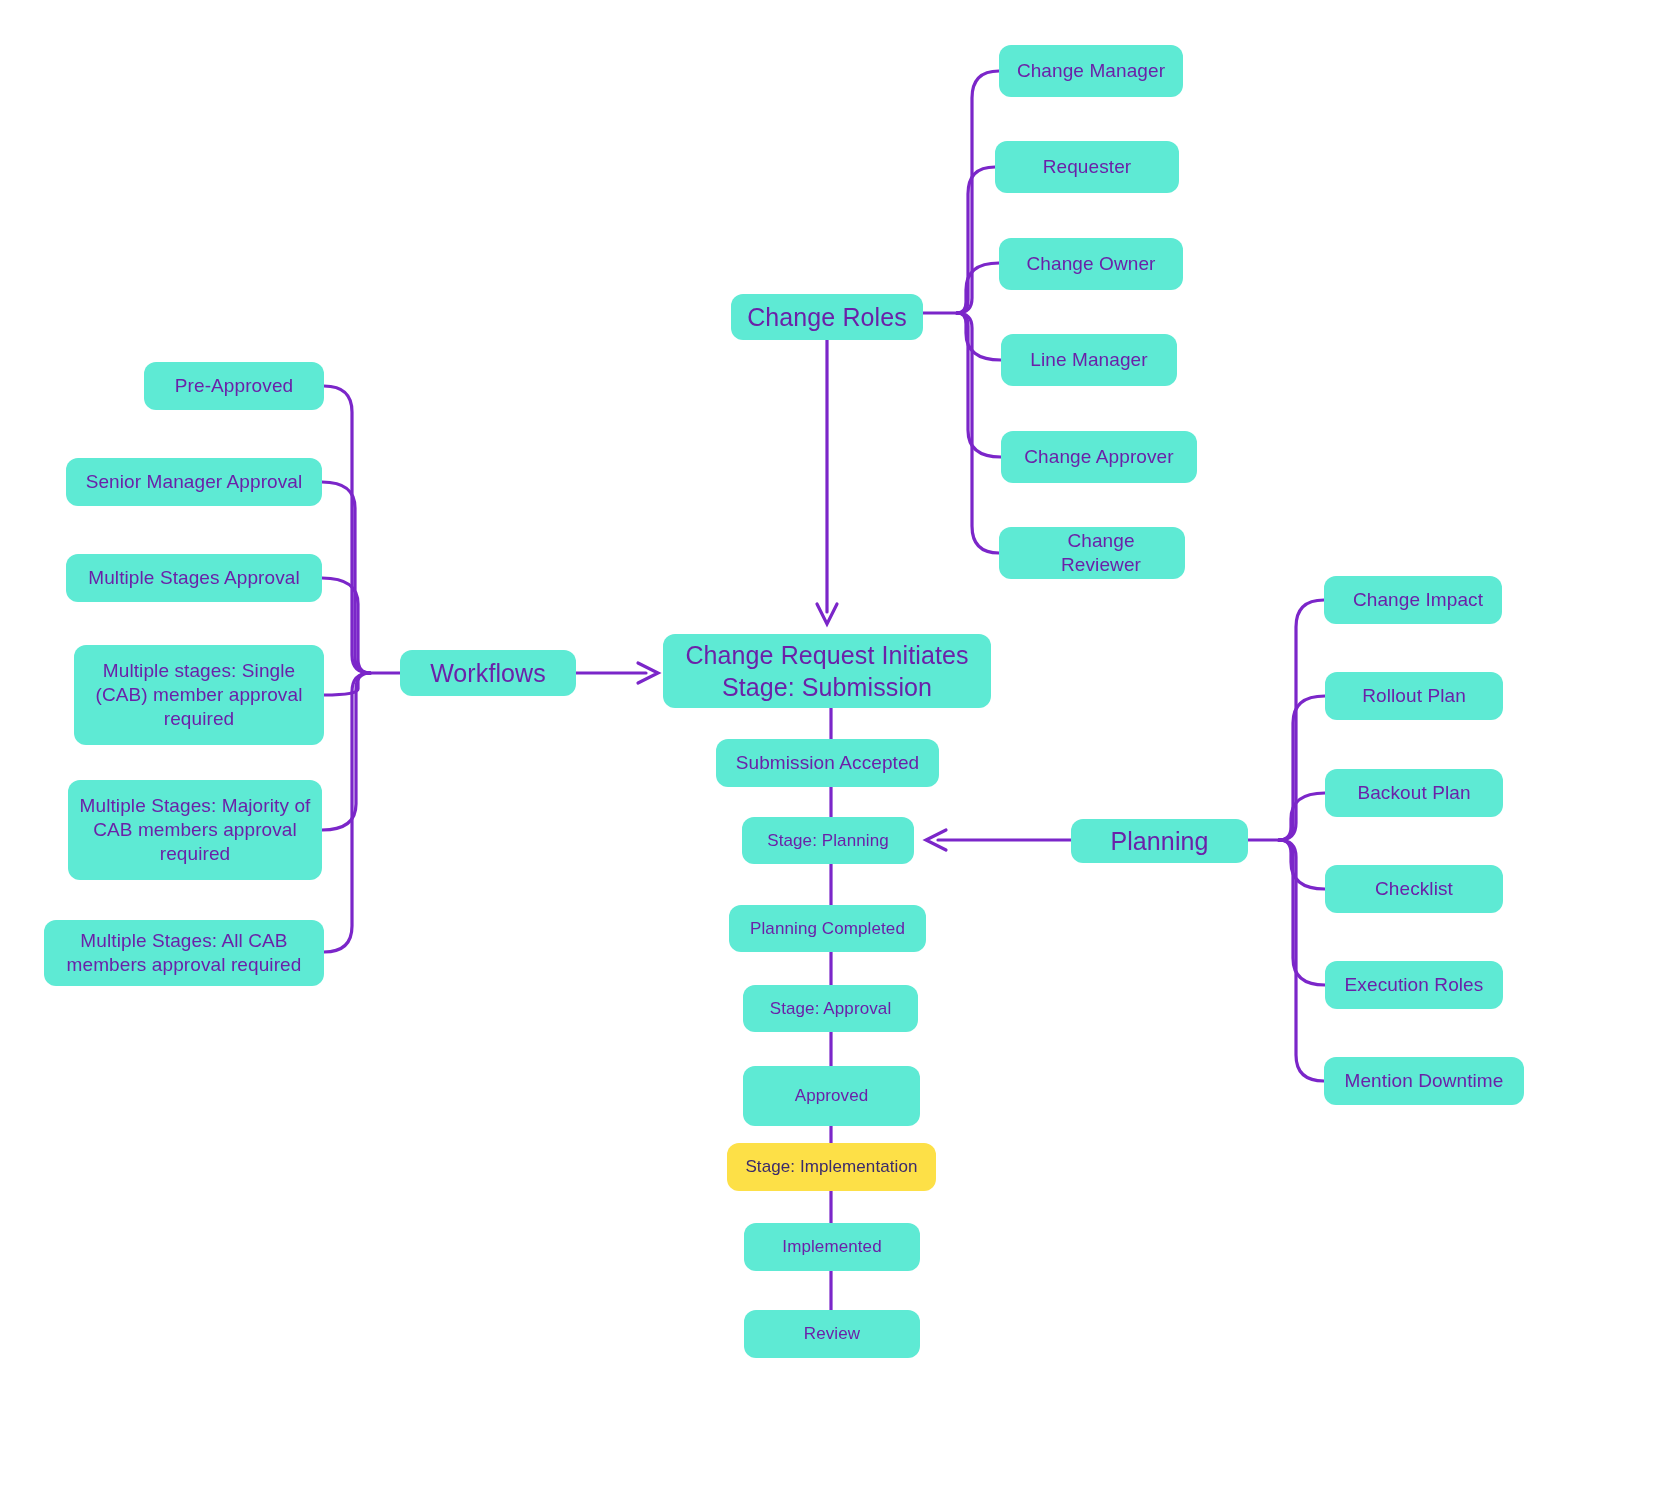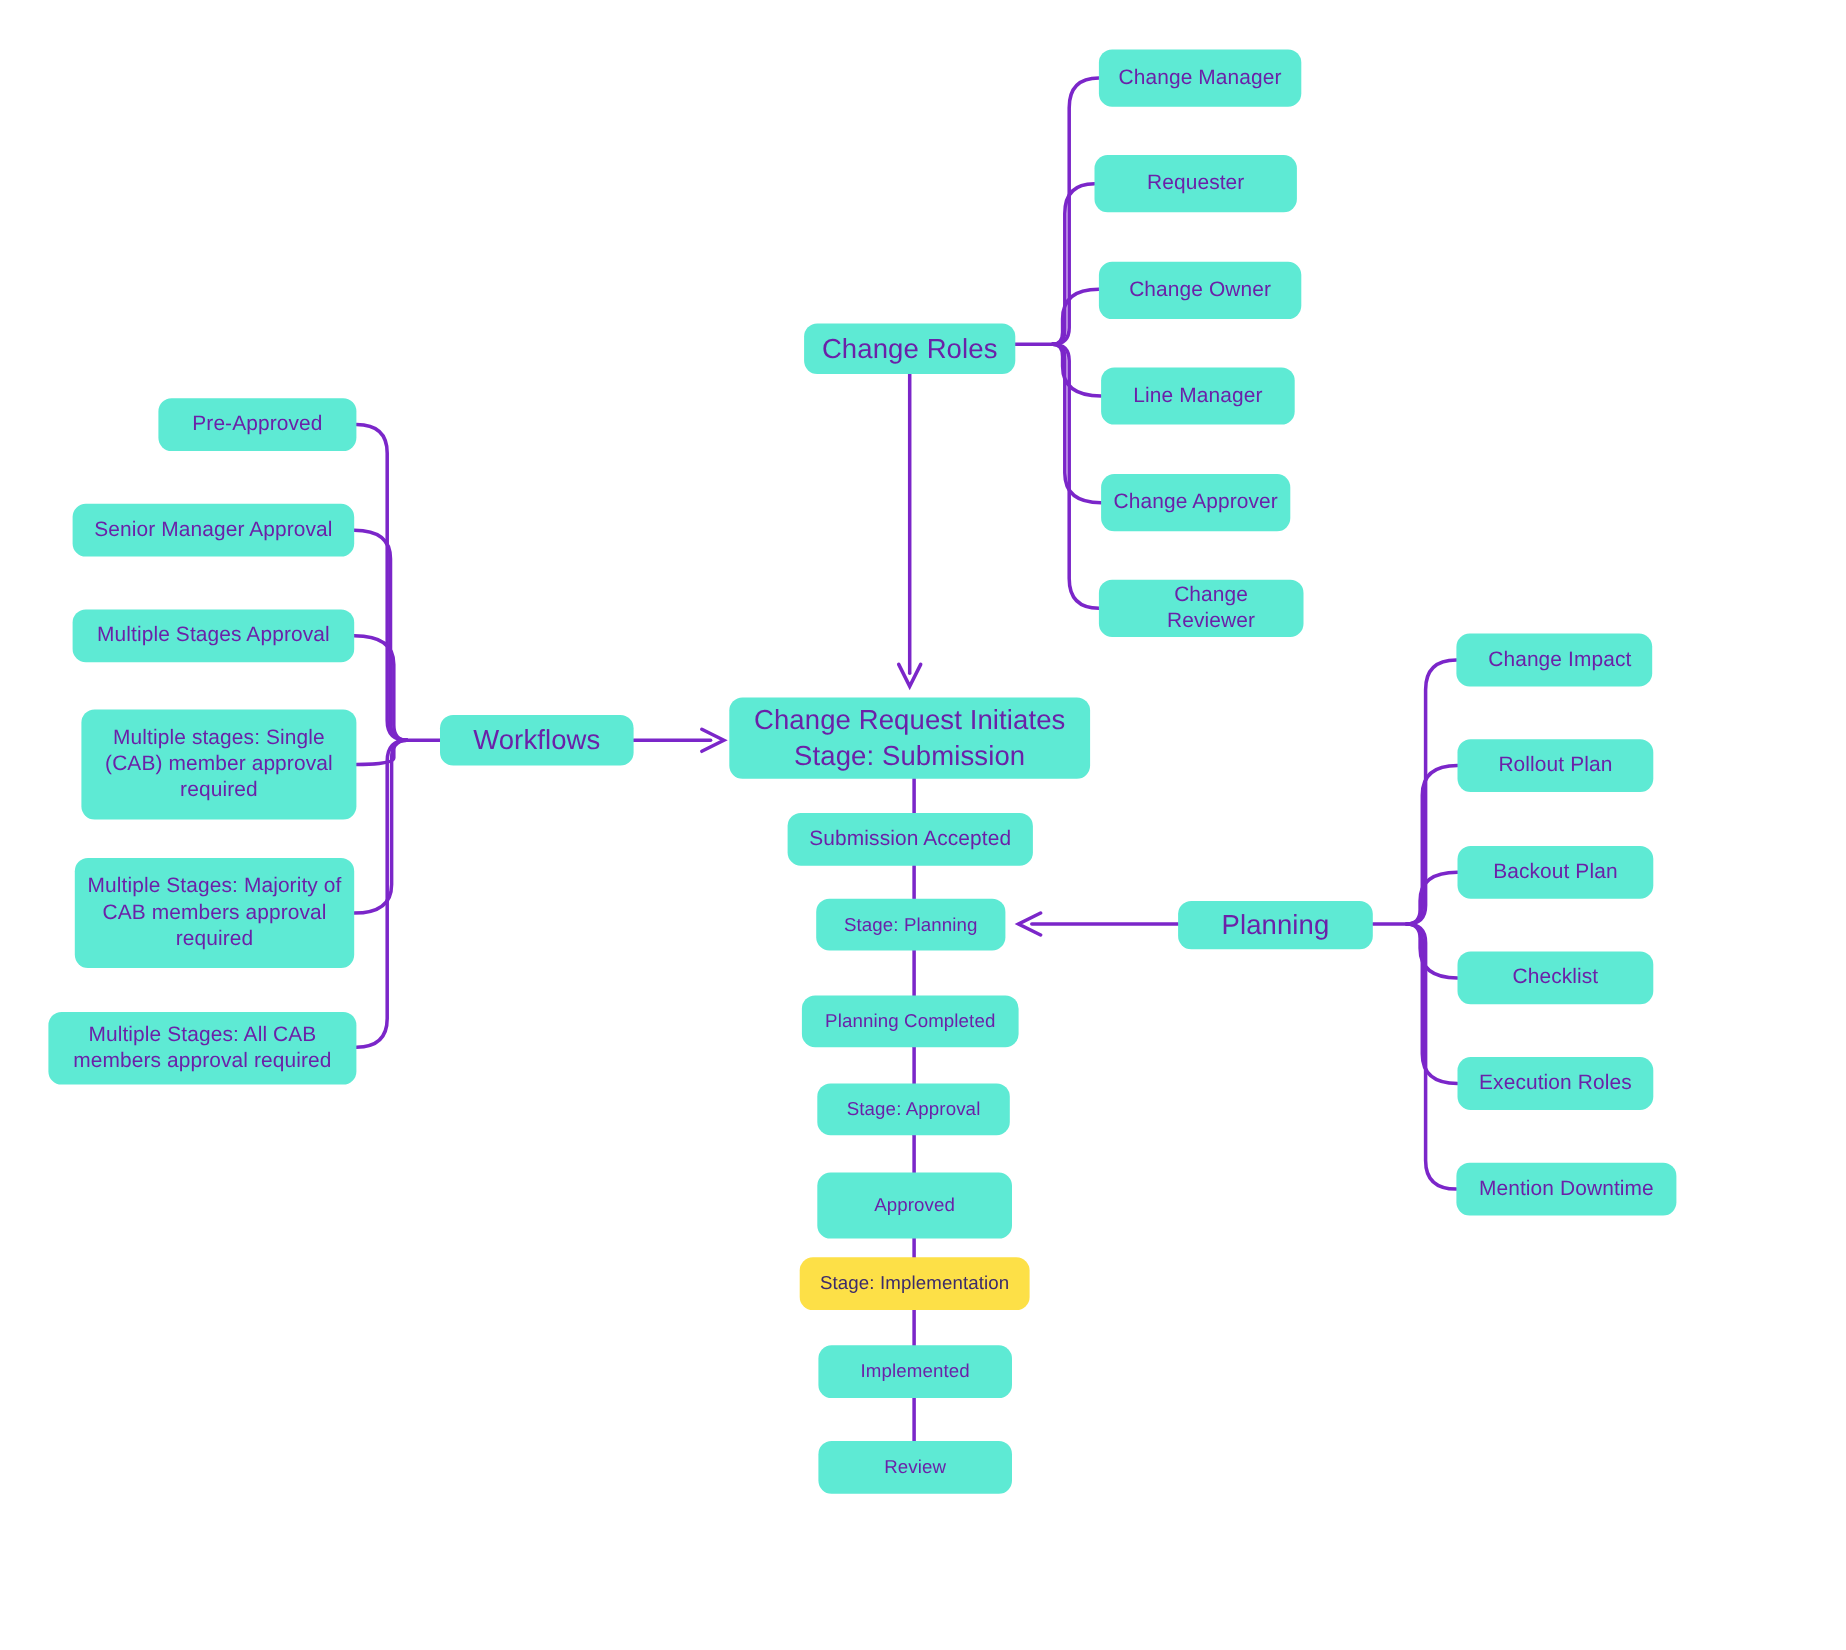--- a/index.html
+++ b/index.html
@@ -101,21 +101,21 @@
       <path d="M 831 1271 L 831 1310"></path>
     </g>
   </svg>
 
   <div class="node sz-lg" style="left:731px; top:294px; width:192px; height:46px;">Change Roles</div>
 
   <div class="node sz-md" style="left:999px; top:45px; width:184px; height:52px;">Change Manager</div>
   <div class="node sz-md" style="left:995px; top:141px; width:184px; height:52px;">Requester</div>
   <div class="node sz-md" style="left:999px; top:238px; width:184px; height:52px;">Change Owner</div>
   <div class="node sz-md" style="left:1001px; top:334px; width:176px; height:52px;">Line Manager</div>
-  <div class="node sz-md" style="left:1001px; top:431px; width:172px; height:52px;">Change Approver</div>
+  <div class="node sz-md" style="left:1001px; top:431px; width:196px; height:52px;">Change Approver</div>
   <div class="node sz-md" style="left:999px; top:527px; width:186px; height:52px;padding-left:28px;">Change Reviewer</div>
 
   <div class="node sz-lg" style="left:400px; top:650px; width:176px; height:46px;">Workflows</div>
 
   <div class="node sz-md" style="left:144px; top:362px; width:180px; height:48px;">Pre-Approved</div>
   <div class="node sz-md" style="left:66px; top:458px; width:256px; height:48px;">Senior Manager Approval</div>
   <div class="node sz-md" style="left:66px; top:554px; width:256px; height:48px;">Multiple Stages Approval</div>
   <div class="node sz-md" style="left:74px; top:645px; width:250px; height:100px;">Multiple stages: Single (CAB) member approval required</div>
   <div class="node sz-md" style="left:68px; top:780px; width:254px; height:100px;">Multiple Stages: Majority of CAB members approval required</div>
   <div class="node sz-md" style="left:44px; top:920px; width:280px; height:66px;">Multiple Stages: All CAB members approval required</div>

